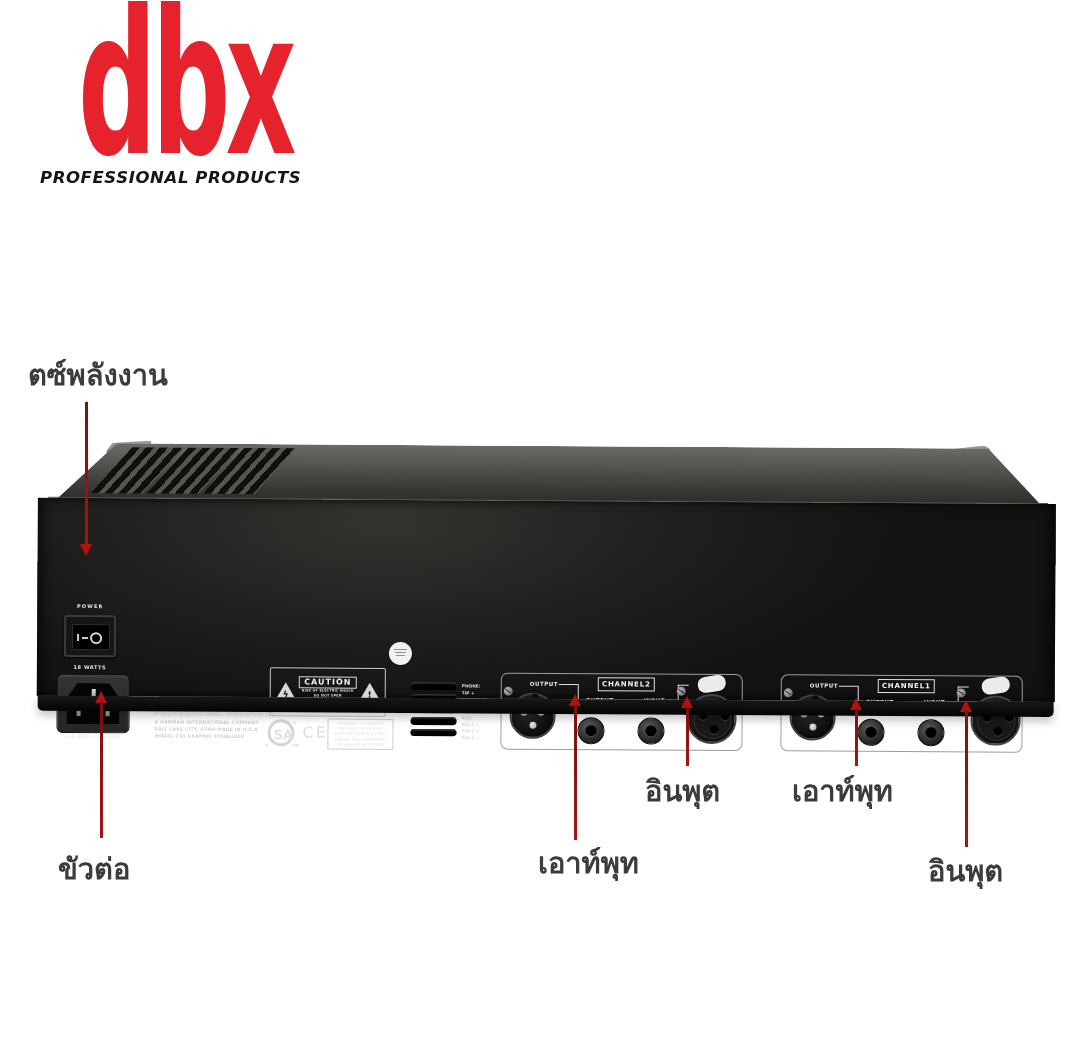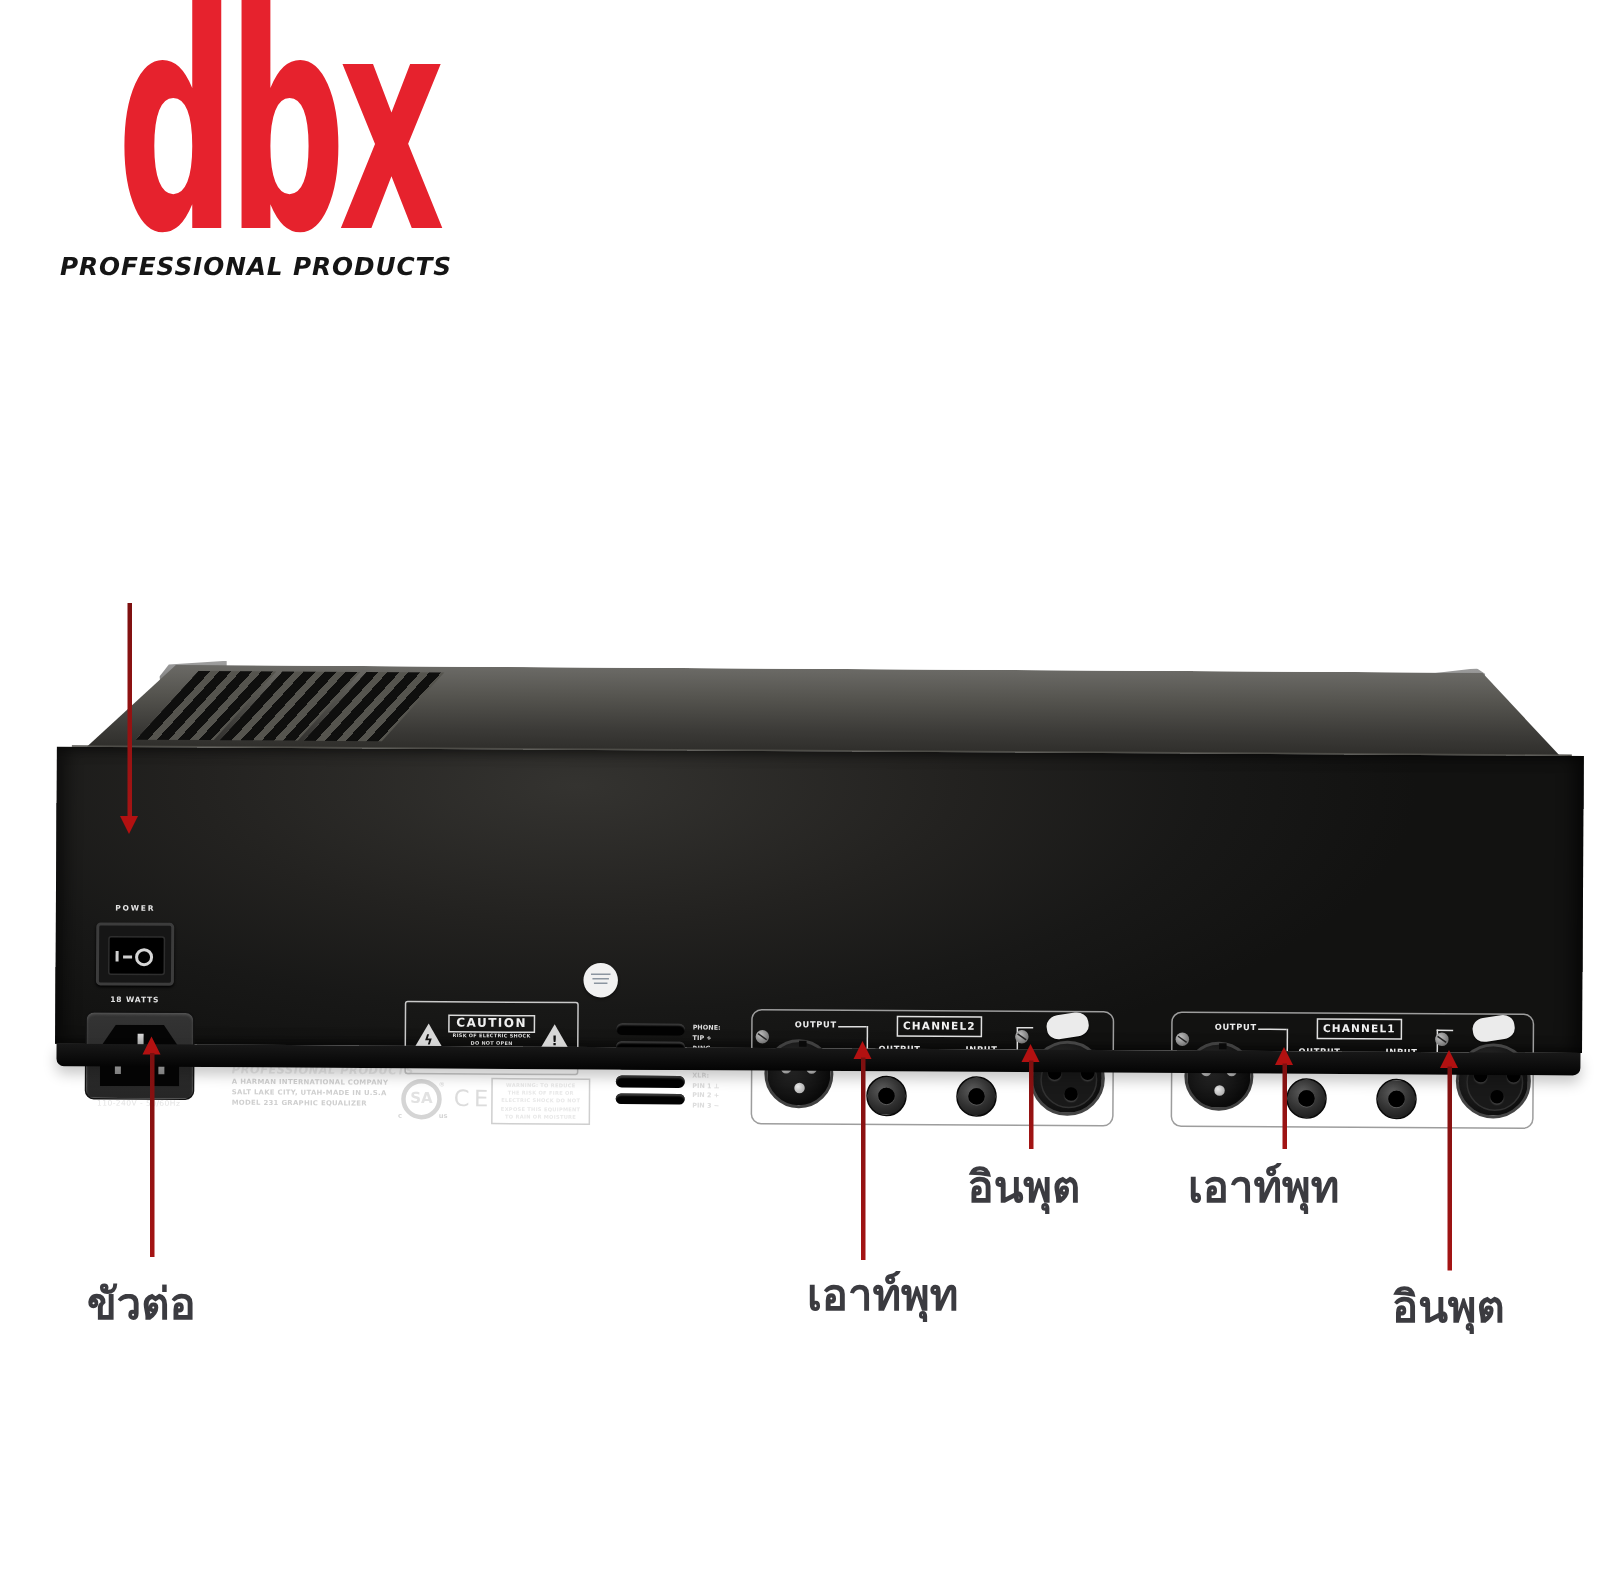--- a/index.html
+++ b/index.html
@@ -71,21 +71,21 @@
   .tri span{position:absolute;left:-4px;top:6px;width:8px;text-align:center;font-size:9px;font-weight:bold;
             color:#111;line-height:13px;}
   .caution-mid{display:flex;flex-direction:column;align-items:center;text-align:right;}
   .caution-title{border:1px solid #d9d9d9;padding:0 4px;font-size:8px;font-weight:bold;letter-spacing:1px;
                  color:#f0f0f0;line-height:10px;}
   .caution-ln{font-size:3.3px;font-weight:bold;color:#d9d9d9;line-height:4.8px;letter-spacing:0.2px;}
 
   
   .csa{position:absolute;left:231px;top:220px;width:27px;height:27px;border:3px solid #d5d5d5;border-radius:50%;
        box-sizing:border-box;}
-  .csa-inner{position:absolute;left:3px;top:5px;font-size:10px;font-weight:bold;color:#e2e2e2;}
+  .csa-inner{position:absolute;left:3px;top:5px;font-size:13px;font-weight:bold;color:#e2e2e2;}
   .csa-reg{position:absolute;right:-5px;top:-2px;font-size:4px;color:#d5d5d5;}
   .csa-c{position:absolute;left:-5px;bottom:-4px;font-size:4.5px;font-weight:bold;color:#d5d5d5;}
   .csa-us{position:absolute;right:-7px;bottom:-4px;font-size:4.5px;font-weight:bold;color:#d5d5d5;}
   .ce{position:absolute;left:266px;top:224px;font-size:15px;font-weight:500;letter-spacing:3px;color:#dcdcdc;}
   .warnbox{position:absolute;left:291px;top:219px;width:66px;height:31px;border:1px solid #cfcfcf;
            box-sizing:border-box;padding:2px 2px;text-align:center;}
   .warn-ln{font-size:3.4px;font-weight:bold;color:#e8e8e8;line-height:5.2px;letter-spacing:0.2px;}
 
   
   .sticker-round{position:absolute;left:352px;top:142px;width:23px;height:23px;border-radius:50%;background:#f1f1f1;
@@ -321,19 +321,20 @@
 
   <div class="arr arr-up" style="left:681px;top:696px;"></div>
   <div class="rline" style="left:686px;top:707px;height:59px;"></div>
 
   <div class="arr arr-up" style="left:850px;top:698px;"></div>
   <div class="rline" style="left:855px;top:709px;height:57px;"></div>
 
   <div class="arr arr-up" style="left:960px;top:700px;"></div>
   <div class="rline" style="left:965px;top:711px;height:136px;"></div>
 
+  <div class="thai" style="left:28px;top:352px;">ตซ์พลังงาน</div>
   <div class="thai" style="left:58px;top:846px;">ขัวต่อ</div>
   <div class="thai" style="left:538px;top:840px;">เอาท์พุท</div>
   <div class="thai" style="left:645px;top:768px;">อินพุต</div>
   <div class="thai" style="left:792px;top:768px;">เอาท์พุท</div>
   <div class="thai" style="left:928px;top:848px;">อินพุต</div>
 
 </div>
 
 </body></html>

